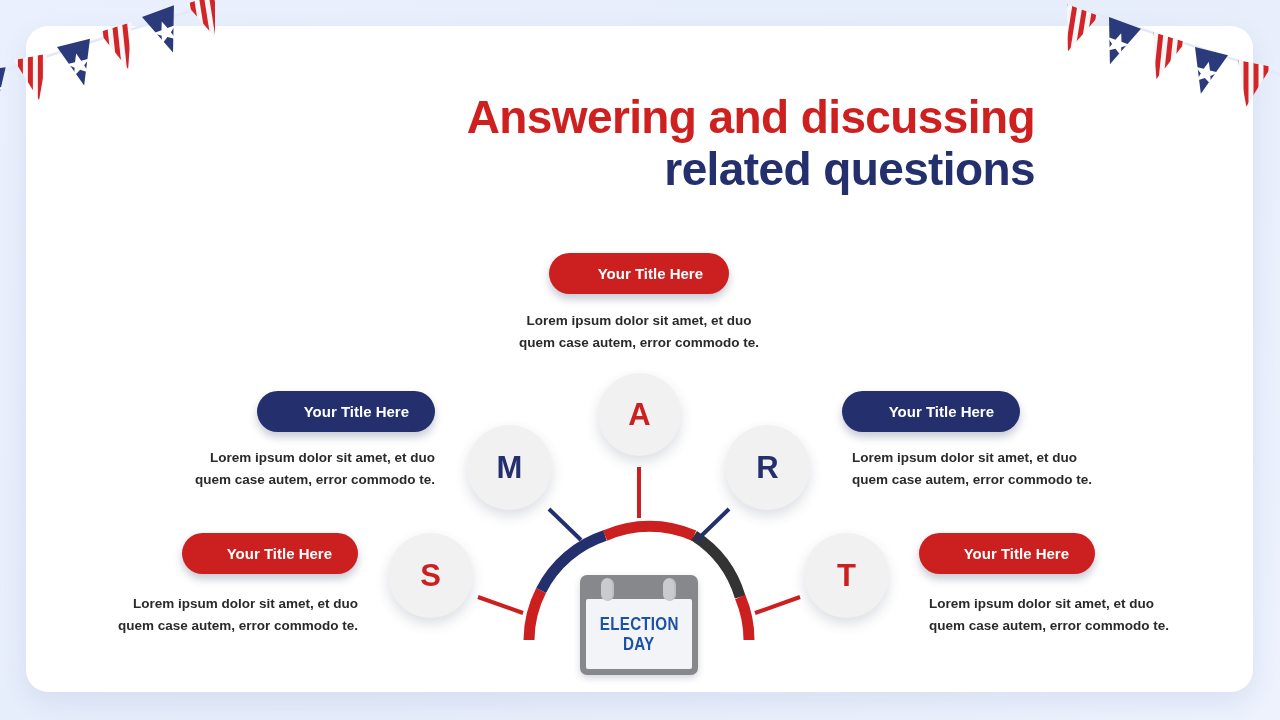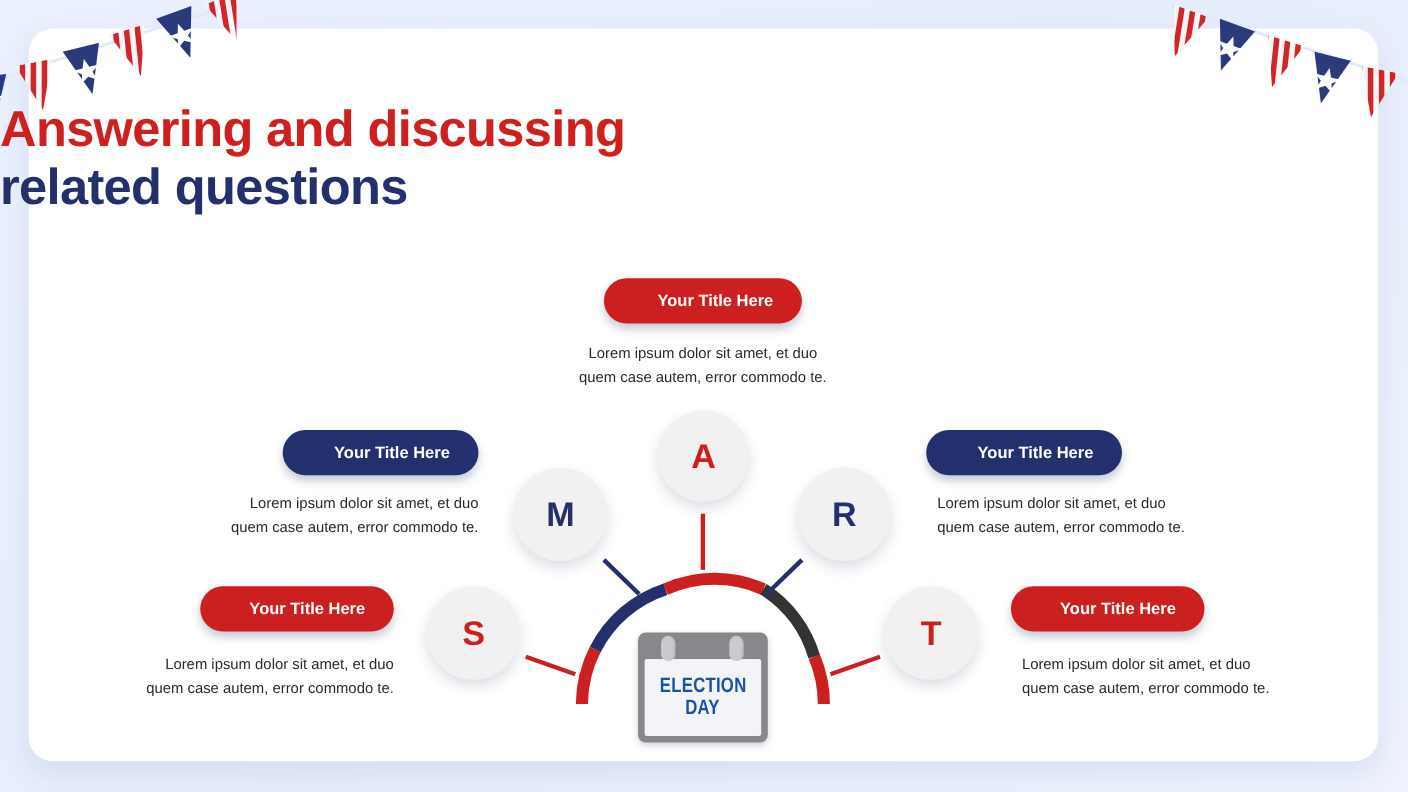--- a/index.html
+++ b/index.html
@@ -14,21 +14,21 @@
     background:linear-gradient(135deg,#eaf0fd 0%,#e6edfb 50%,#edf2fd 100%);
   }
   #card{
     position:absolute;left:26px;top:26px;width:1227px;height:666px;
     background:#ffffff;border-radius:22px;
     box-shadow:0 10px 26px rgba(60,80,150,.10);
   }
 
   
   #title-block{
-    position:absolute;left:0;top:92px;width:1035px;text-align:left;
+    position:absolute;left:0;top:92px;width:1035px;text-align:right;
     line-height:1.12;
   }
   .title-line{
     display:block;font-size:46px;font-weight:700;letter-spacing:-.6px;
   }
   #title-line1{color:#cf2020;}
   #title-line2{color:#24306e;}
 
   
   .pill{
@@ -38,20 +38,21 @@
     box-shadow:0 5px 9px rgba(40,50,90,.26);
     padding:0 26px;box-sizing:border-box;
   }
   .pill.red{background:#cc1f1f;}
   .pill.navy{background:#24306e;}
 
   
   .body-copy{
     position:absolute;font-size:13.5px;color:#2a2a2a;line-height:1.62;
     white-space:nowrap;
+    font-weight:bold;
   }
   .ta-c{text-align:center;}
   .ta-r{text-align:right;}
   .ta-l{text-align:left;}
 
   
   .letter-circle{
     position:absolute;border-radius:50%;
     background:#f1f1f2;
     box-shadow:0 6px 13px rgba(40,50,90,.16);

